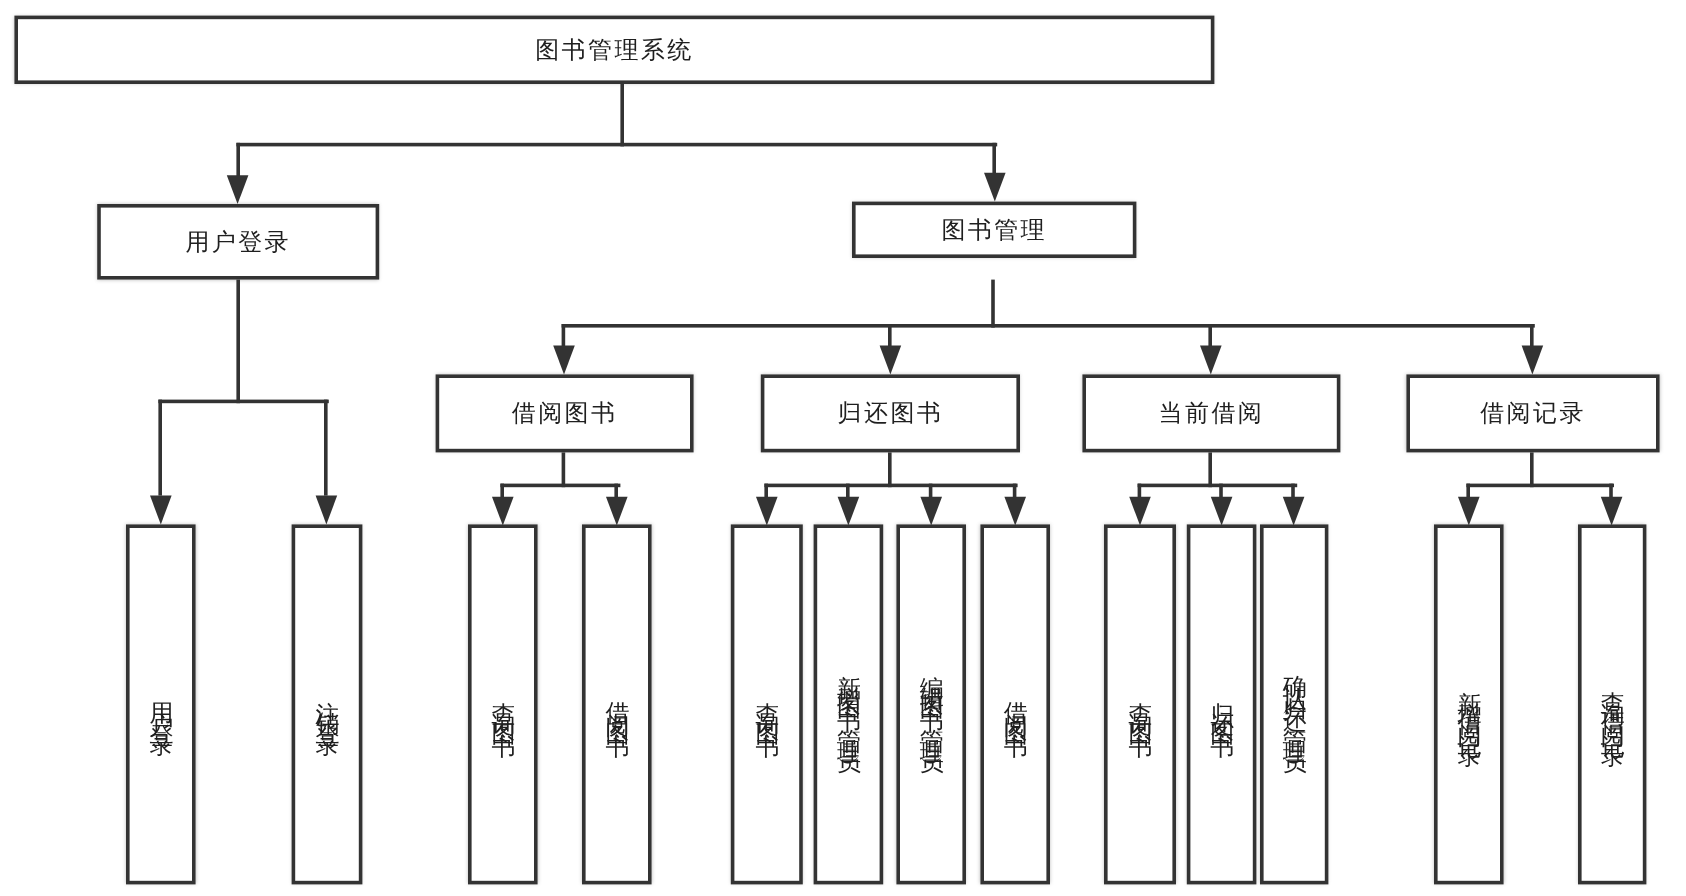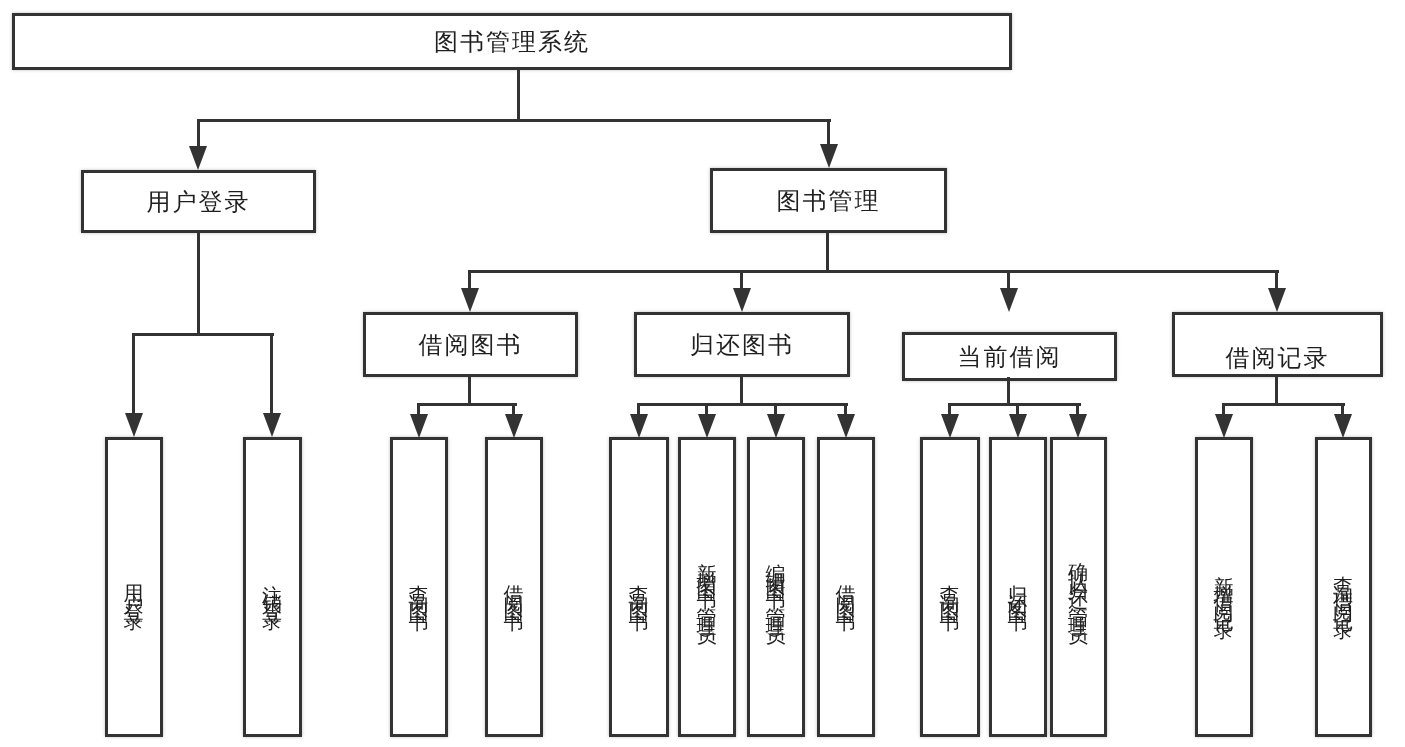--- a/index.html
+++ b/index.html
@@ -5,21 +5,21 @@
   html,body{margin:0;padding:0;background:#ffffff;}
   #canvas{
     position:relative;width:1405px;height:747px;background:#ffffff;overflow:hidden;
     font-family:"Liberation Sans","DejaVu Sans",sans-serif;
   }
   .hbox{
     position:absolute;background:#ffffff;border:3px solid #333333;box-sizing:border-box;
     display:flex;align-items:center;justify-content:center;
     box-shadow:0 0 3px rgba(110,110,110,0.45);
   }
-  .hbox span{font-size:24px;letter-spacing:2px;color:#1f1f1f;white-space:nowrap;}
+  .hbox span{font-size:20px;letter-spacing:2px;color:#1f1f1f;white-space:nowrap;}
   .vbox{
     position:absolute;top:437px;height:300px;background:#ffffff;border:3px solid #333333;
     box-sizing:border-box;display:flex;align-items:center;justify-content:center;
     box-shadow:0 0 3px rgba(110,110,110,0.45);
   }
   .vbox span{
     writing-mode:vertical-rl;font-size:20px;letter-spacing:9px;color:#1f1f1f;line-height:1;
   }
   .vl{position:absolute;width:3px;background:#333333;}
   .hl{position:absolute;height:3px;background:#333333;}
@@ -35,34 +35,34 @@
 
 <div id="canvas">
 
   <div class="hbox" style="left:12px;top:13px;width:1000px;height:57px;">
     <span>图书管理系统</span>
   </div>
 
   <div class="hbox" style="left:81px;top:170px;width:235px;height:63px;">
     <span>用户登录</span>
   </div>
-  <div class="hbox" style="left:710px;top:168px;width:237px;height:65px;">
+  <div class="hbox" style="left:710px;top:168px;width:237px;height:47px;">
     <span>图书管理</span>
   </div>
 
   <div class="hbox" style="left:363px;top:312px;width:215px;height:65px;">
     <span>借阅图书</span>
   </div>
   <div class="hbox" style="left:634px;top:312px;width:216px;height:65px;">
     <span>归还图书</span>
   </div>
-  <div class="hbox" style="left:902px;top:332px;width:215px;height:49px;">
+  <div class="hbox" style="left:902px;top:312px;width:215px;height:65px;">
     <span>当前借阅</span>
   </div>
-  <div class="hbox" style="left:1172px;top:312px;width:211px;height:65px;align-items:flex-end;">
+  <div class="hbox" style="left:1172px;top:312px;width:211px;height:65px;">
     <span>借阅记录</span>
   </div>
 
   <div class="vbox" style="left:105px;width:58px;">
     <span>用户登录</span>
   </div>
   <div class="vbox" style="left:243px;width:59px;">
     <span>注销登录</span>
   </div>
 

